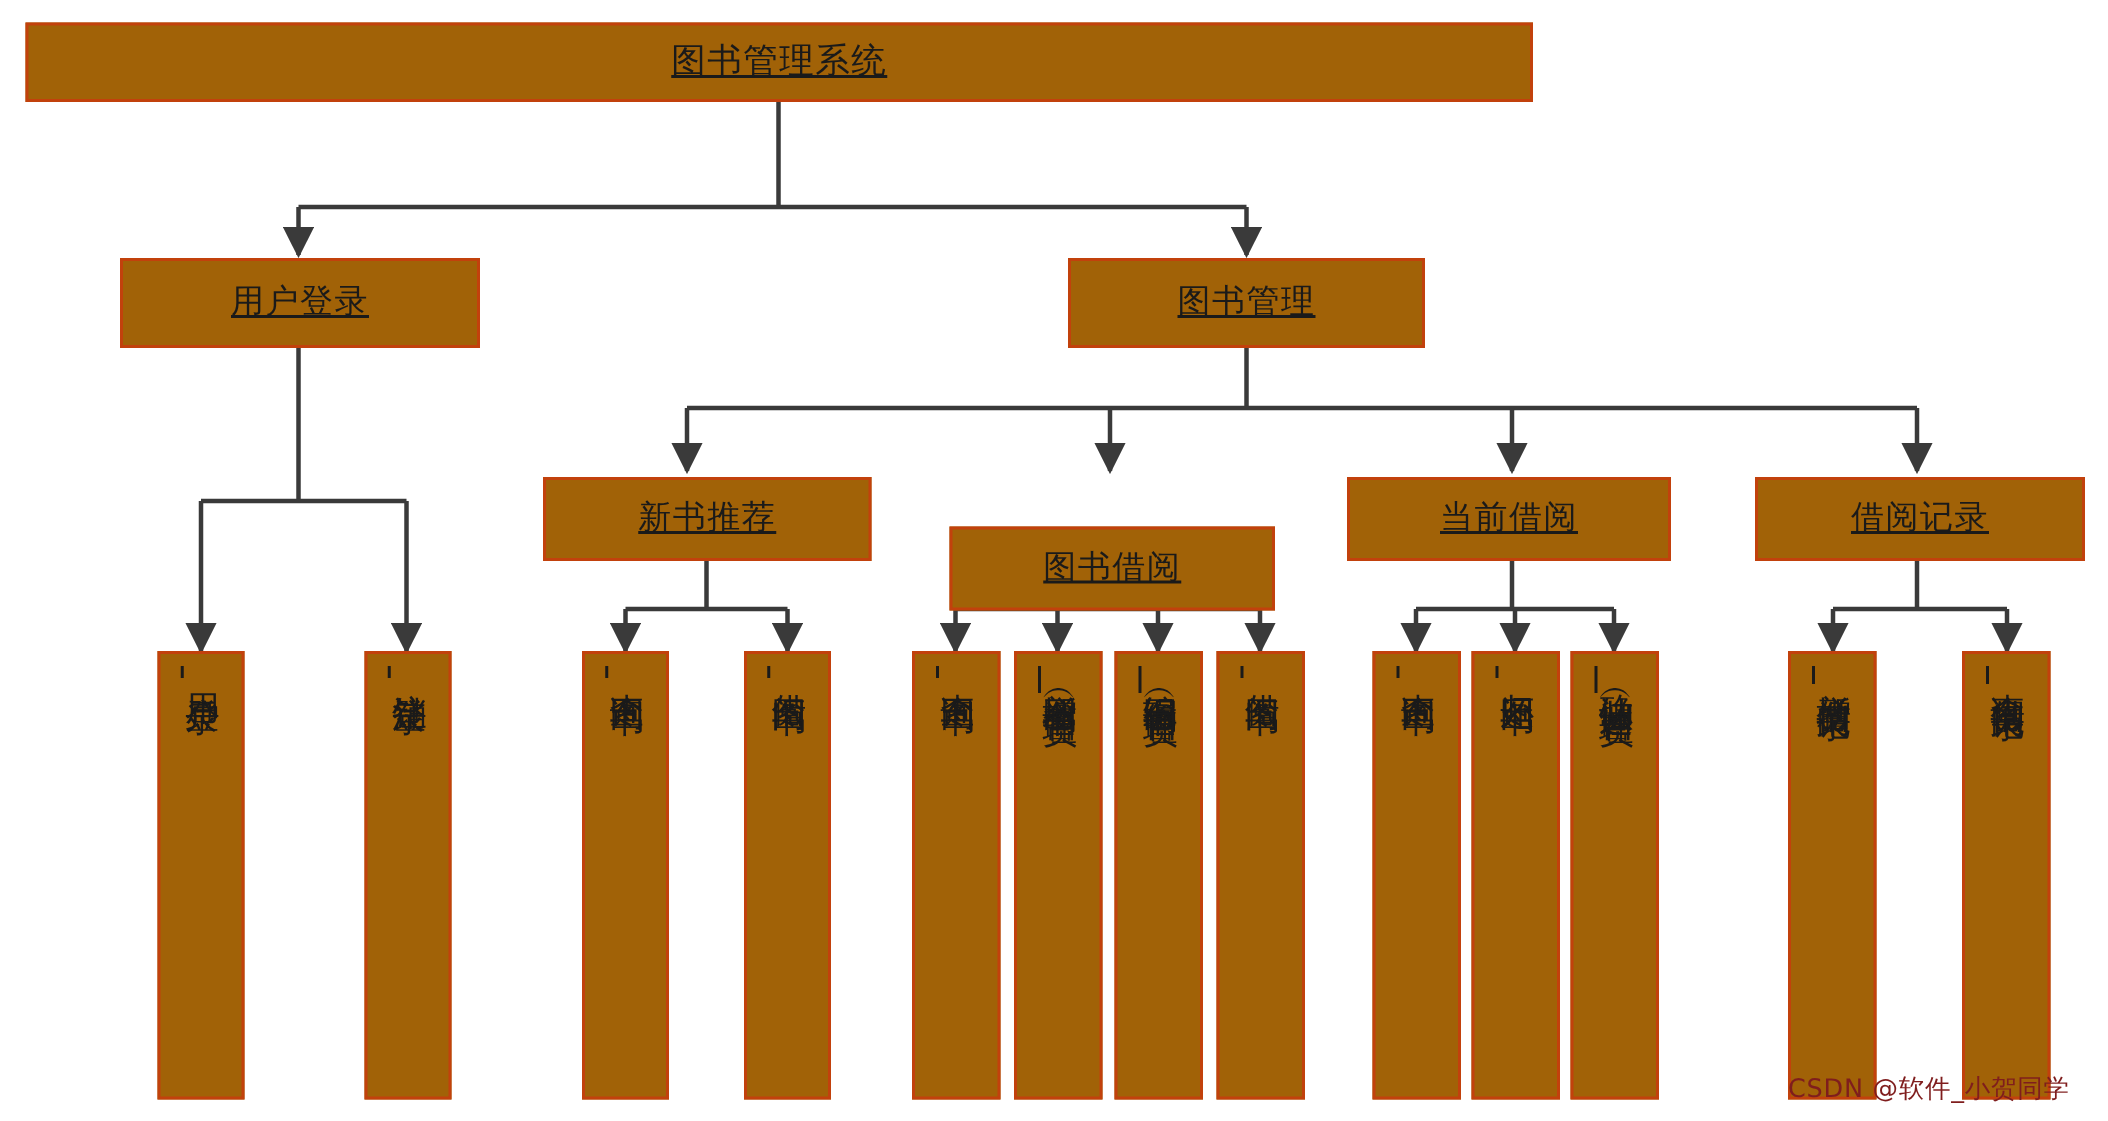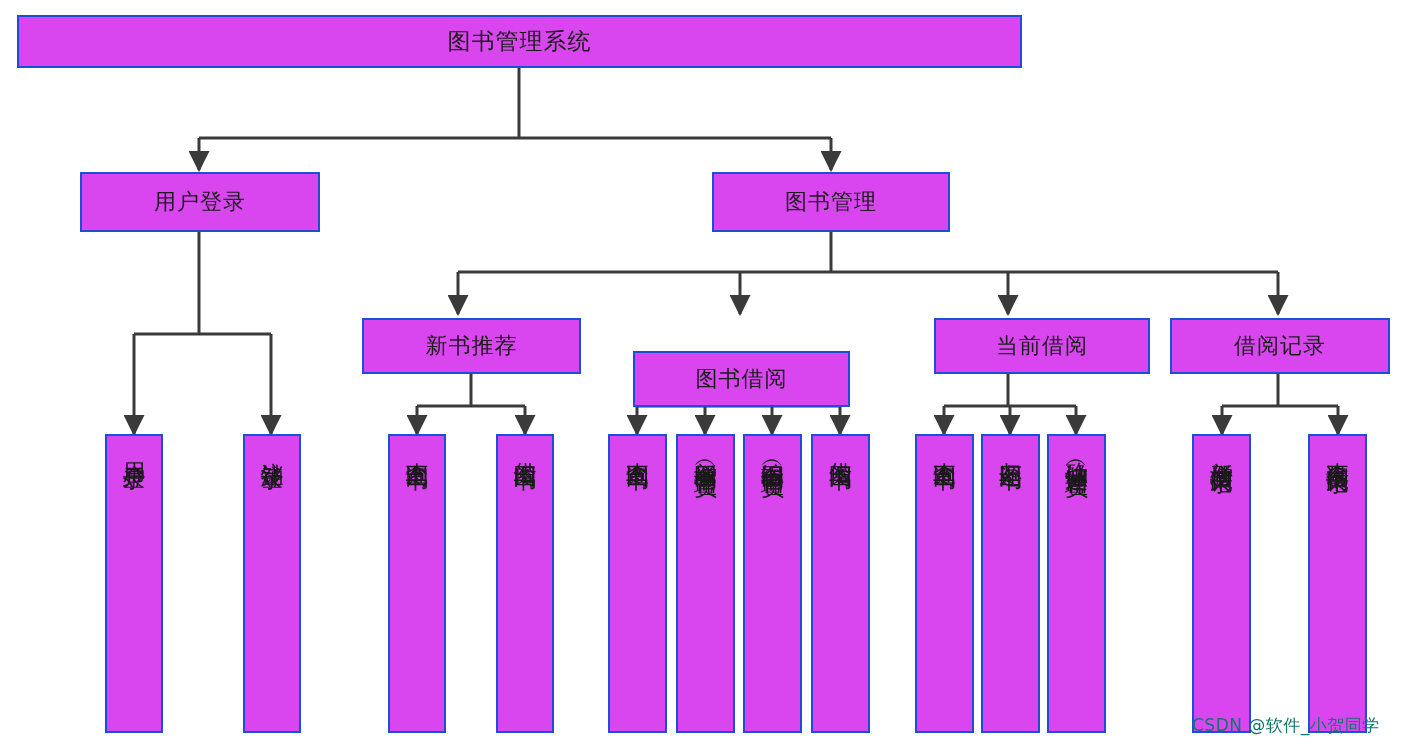--- a/index.html
+++ b/index.html
@@ -22,26 +22,27 @@
     position: absolute;
     left: 0;
     top: 0;
     width: 1405px;
     height: 747px;
     pointer-events: none;
   }
   .node {
     position: absolute;
     box-sizing: border-box;
-    background: #d946ef;
-    border: 2px solid #1d4ed8;
+    background: #a16207;
+    border: 2px solid #c2410c;
     display: flex;
     align-items: center;
     justify-content: center;
     color: #1a1a1a;
+    text-decoration: underline;
   }
   .node-label {
     display: block;
     text-align: center;
     letter-spacing: 1px;
     line-height: 1.12;
     white-space: nowrap;
   }
   
   .node.horiz .node-label {
@@ -60,21 +61,21 @@
     writing-mode: vertical-rl;
     text-orientation: upright;
     font-size: 23px;
     letter-spacing: 2px;
     line-height: 1;
     white-space: nowrap;
   }
   .watermark {
     position: absolute;
     font-size: 17px;
-    color: #0f766e;
+    color: #7f1d1d;
     white-space: nowrap;
     letter-spacing: 0.5px;
     font-family: "DejaVu Sans", "Liberation Sans", sans-serif;
   }
 </style>
 </head>
 <body>
 
 <div id="diagram-root">
 
@@ -138,21 +139,21 @@
   <div class="node horiz" style="left:362px; top:318px; width:219px; height:56px;">
     <span class="node-label">新书推荐</span>
   </div>
 
   <div class="node horiz" style="left:712px; top:172px; width:238px; height:60px;">
     <span class="node-label">图书管理</span>
   </div>
   <div class="node horiz" style="left:633px; top:318px; width:217px; height:56px;margin-top:33px;">
     <span class="node-label">图书借阅</span>
   </div>
-  <div class="node horiz" style="left:934px; top:318px; width:216px; height:56px;">
+  <div class="node horiz" style="left:898px; top:318px; width:216px; height:56px;">
     <span class="node-label">当前借阅</span>
   </div>
   <div class="node horiz" style="left:1170px; top:318px; width:220px; height:56px;">
     <span class="node-label">借阅记录</span>
   </div>
 
   <div class="node vert" style="left:105px; top:434px; width:58px; height:299px;">
     <span class="node-label">用户登录</span>
   </div>
   <div class="node vert" style="left:243px; top:434px; width:58px; height:299px;">

